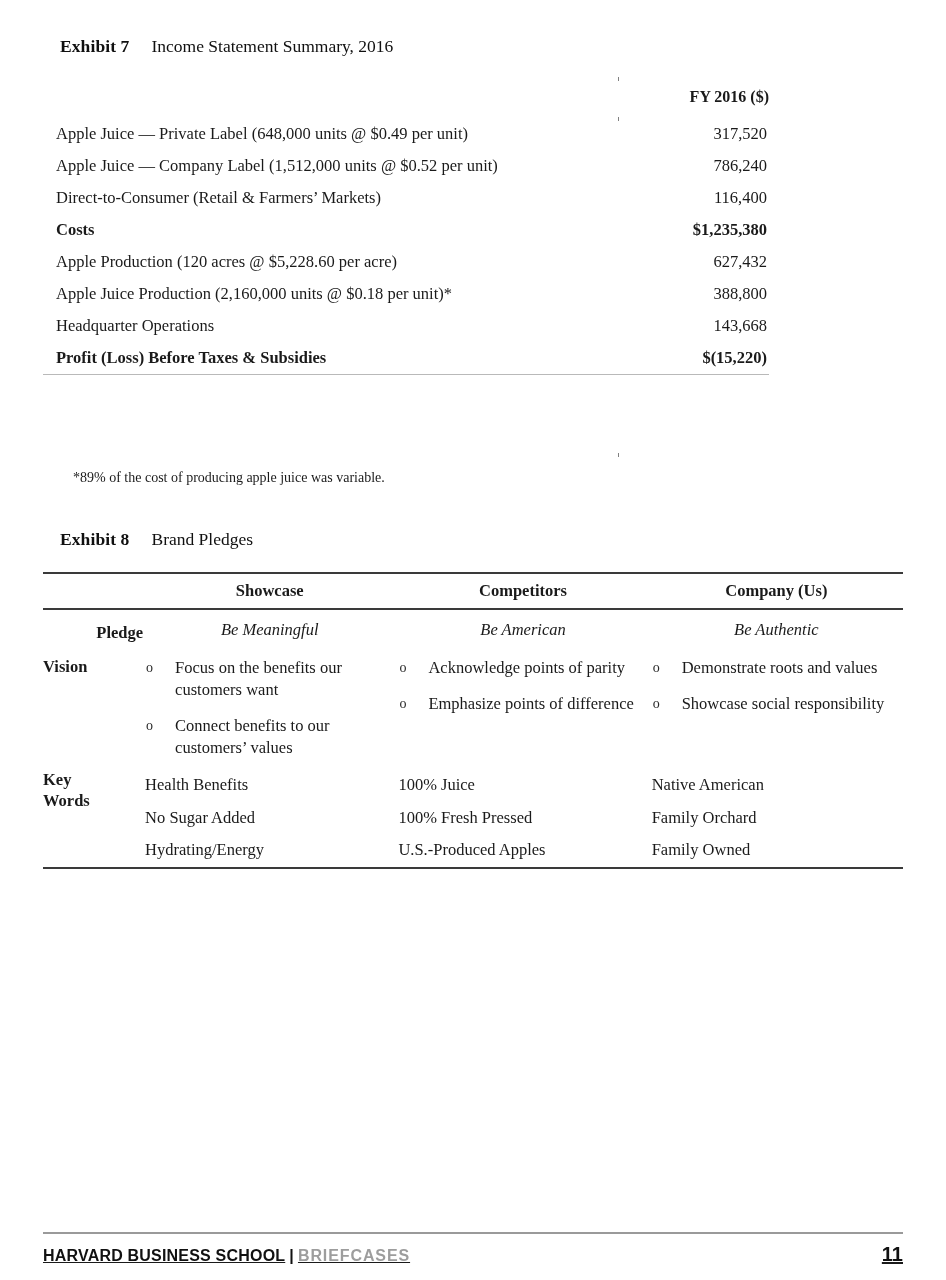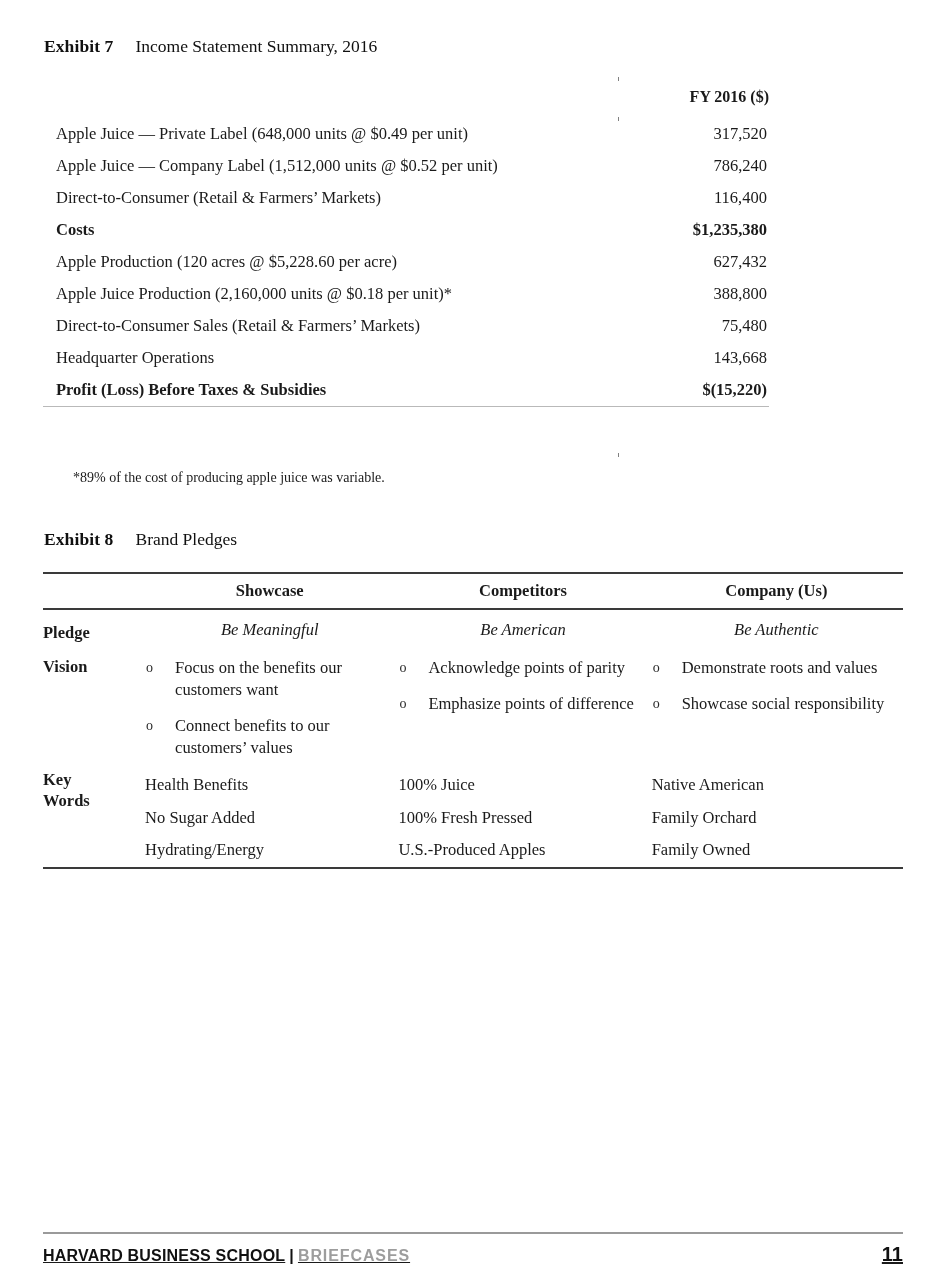--- a/index.html
+++ b/index.html
@@ -26,20 +26,21 @@
   
   .exhibit-heading {
     position: absolute;
     font-size: 17.5px;
     white-space: nowrap;
     color: #101010;
   }
   .exhibit-heading .ex-label {
     font-weight: bold;
     letter-spacing: 0.1px;
+    margin-left: 16px;
   }
   .exhibit-heading .ex-title {
     font-weight: normal;
     margin-left: 22px;
   }
 
   #exhibit7-heading { left: 44px; top: 36px; }
   #exhibit8-heading { left: 44px; top: 529px; }
 
   
@@ -140,21 +141,21 @@
     border-bottom: 2.2px solid #3a3a3a;
   }
   #exhibit8-table tr.head-row th.blank { border-bottom: 2.2px solid #3a3a3a; }
   #exhibit8-table tr.top-rule th { border-top: 2.2px solid #3a3a3a; }
 
   #exhibit8-table tr.pledge-row td {
     height: 34px;
     line-height: 34px;
     vertical-align: middle;
   }
-  #exhibit8-table tr.pledge-row td.rowhead { font-weight: bold; text-align: left; }
+  #exhibit8-table tr.pledge-row td.rowhead { font-weight: bold; text-align: right; }
   #exhibit8-table td.pledge-val {
     text-align: center;
     font-style: italic;
   }
 
   #exhibit8-table td.rowhead {
     font-weight: bold;
     text-align: left;
     padding-top: 6px;
   }
@@ -272,24 +273,20 @@
           <td class="label">Costs</td>
           <td class="value">$1,235,380</td>
         </tr>
         <tr>
           <td class="label">Apple Production (120 acres @ $5,228.60 per acre)</td>
           <td class="value">627,432</td>
         </tr>
         <tr>
           <td class="label">Apple Juice Production (2,160,000 units @ $0.18 per unit)*</td>
           <td class="value">388,800</td>
-        </tr>
-        <tr>
-          <td class="label">Direct-to-Consumer Sales (Retail &amp; Farmers’ Markets)</td>
-          <td class="value">75,480</td>
         </tr>
         <tr>
           <td class="label">Headquarter Operations</td>
           <td class="value">143,668</td>
         </tr>
         <tr class="total rule-bottom">
           <td class="label">Profit (Loss) Before Taxes &amp; Subsidies</td>
           <td class="value">$(15,220)</td>
         </tr>
       </tbody>

